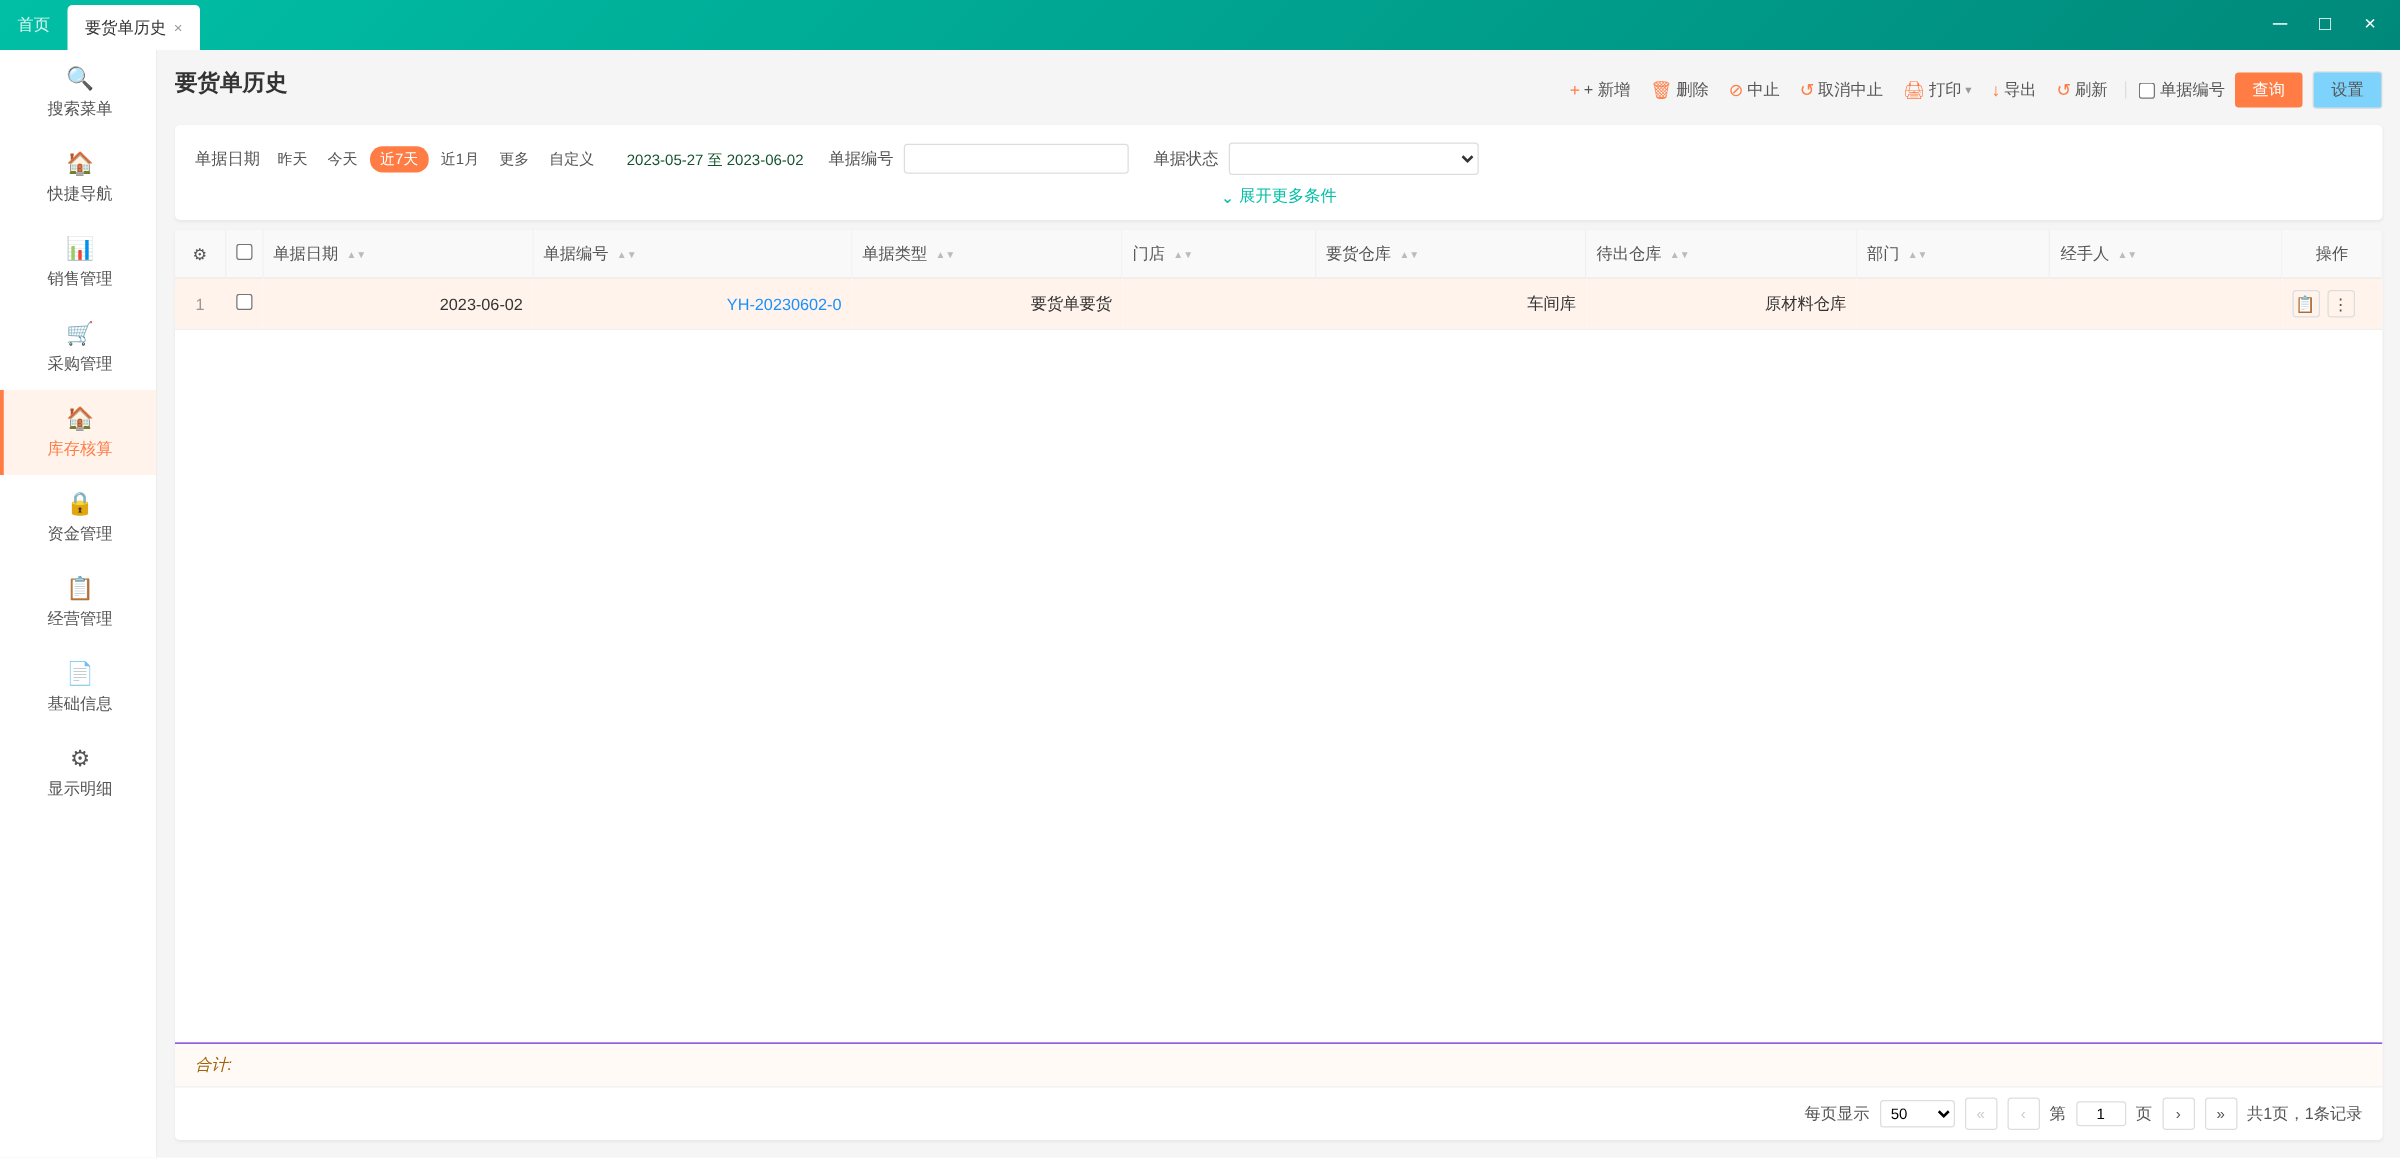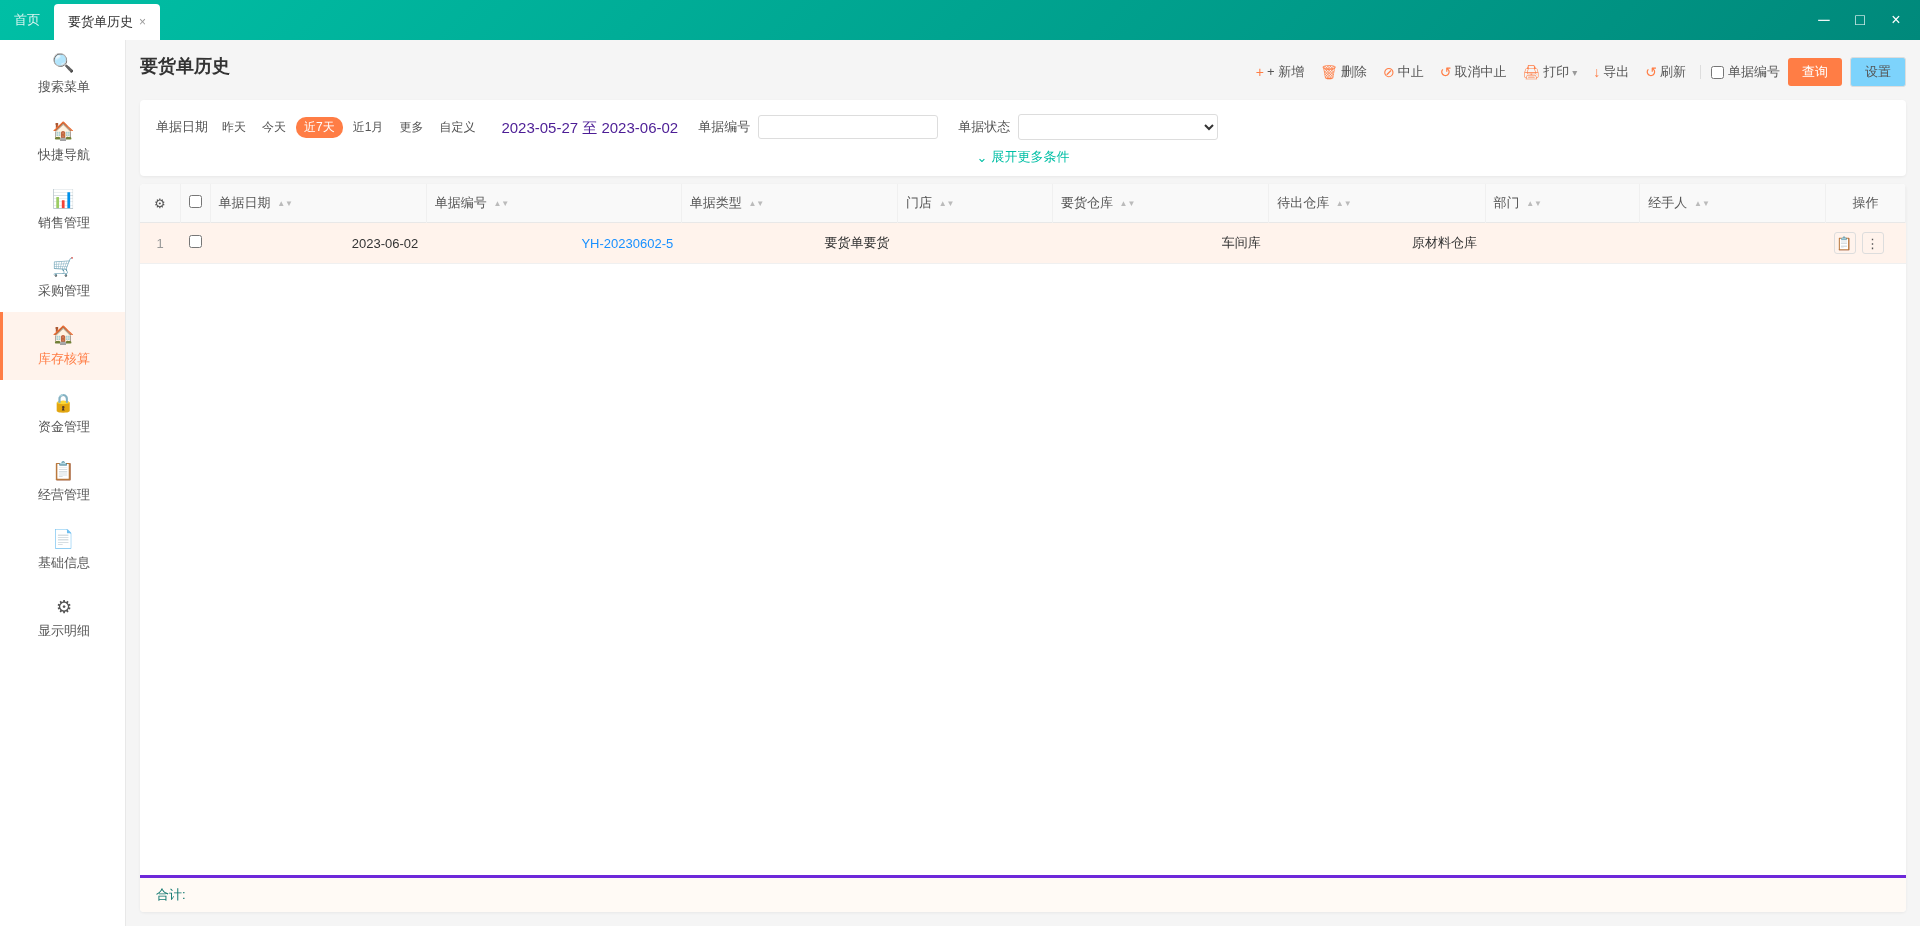--- a/index.html
+++ b/index.html
@@ -146,22 +146,22 @@
       color: #555;
       font-size: 12px;
     }
     .date-shortcut.active {
       background: #ff7d45;
       color: white;
       border-radius: 10px;
       padding: 2px 8px;
     }
     .date-range-text {
-      font-size: 15px;
-      color: #4c1d95;
+      font-size: 12px;
+      color: #14532d;
       margin-top: 2px;
     }
     .filter-input {
       border: 1px solid #ddd;
       border-radius: 3px;
       padding: 4px 8px;
       font-size: 12px;
       width: 180px;
       outline: none;
       color: #333;
@@ -295,28 +295,29 @@
 
     
     .th-settings {
       width: 36px;
       text-align: center;
     }
 
     
     .summary-bar {
       background: #fffaf5;
-      border-top: 3px solid #6d28d9;
+      border-top: 1px solid #6d28d9;
       padding: 8px 16px;
       display: flex;
       align-items: center;
       gap: 20px;
       font-size: 13px;
-      color: #0f766e;
+      color: #a16207;
       flex-shrink: 0;
+      font-style: italic;
     }
 
     
     .pagination-bar {
       background: #fff;
       border-top: 1px solid #f0f0f0;
       padding: 8px 16px;
       display: flex;
       align-items: center;
       justify-content: flex-end;
@@ -574,21 +575,21 @@
             </tr>
           </thead>
           <tbody>
             <tr class="highlighted">
               <td class="num-cell">1</td>
               <td class="checkbox-cell">
                 <input type="checkbox" style="">
               </td>
               <td>2023-06-02</td>
               <td>
-                <a class="td-link">YH-20230602-5</a>
+                <a class="td-link">YH-20230602-0</a>
               </td>
               <td>要货单要货</td>
               <td></td>
               <td>车间库</td>
               <td>原材料仓库</td>
               <td></td>
               <td></td>
               <td>
                 <div class="ops-cell">
                   <div class="op-icon" title="查看">📋</div>
@@ -597,16 +598,33 @@
               </td>
             </tr>
           </tbody>
         </table>
       </div>
 
       <div class="summary-bar">
         <span>合计:</span>
       </div>
 
+      <div class="pagination-bar">
+        <span>每页显示</span>
+        <select class="page-size-select">
+          <option value="50" selected="">50</option>
+          <option value="20">20</option>
+          <option value="100">100</option>
+          <option value="200">200</option>
+        </select>
+        <div class="page-btn disabled">«</div>
+        <div class="page-btn disabled">‹</div>
+        <span>第</span>
+        <input class="page-input" type="text" value="1" style="">
+        <span>页</span>
+        <div class="page-btn">›</div>
+        <div class="page-btn">»</div>
+        <span>共1页，1条记录</span>
+      </div>
     </div>
 
   </div>
 </div>
 
 </body></html>

